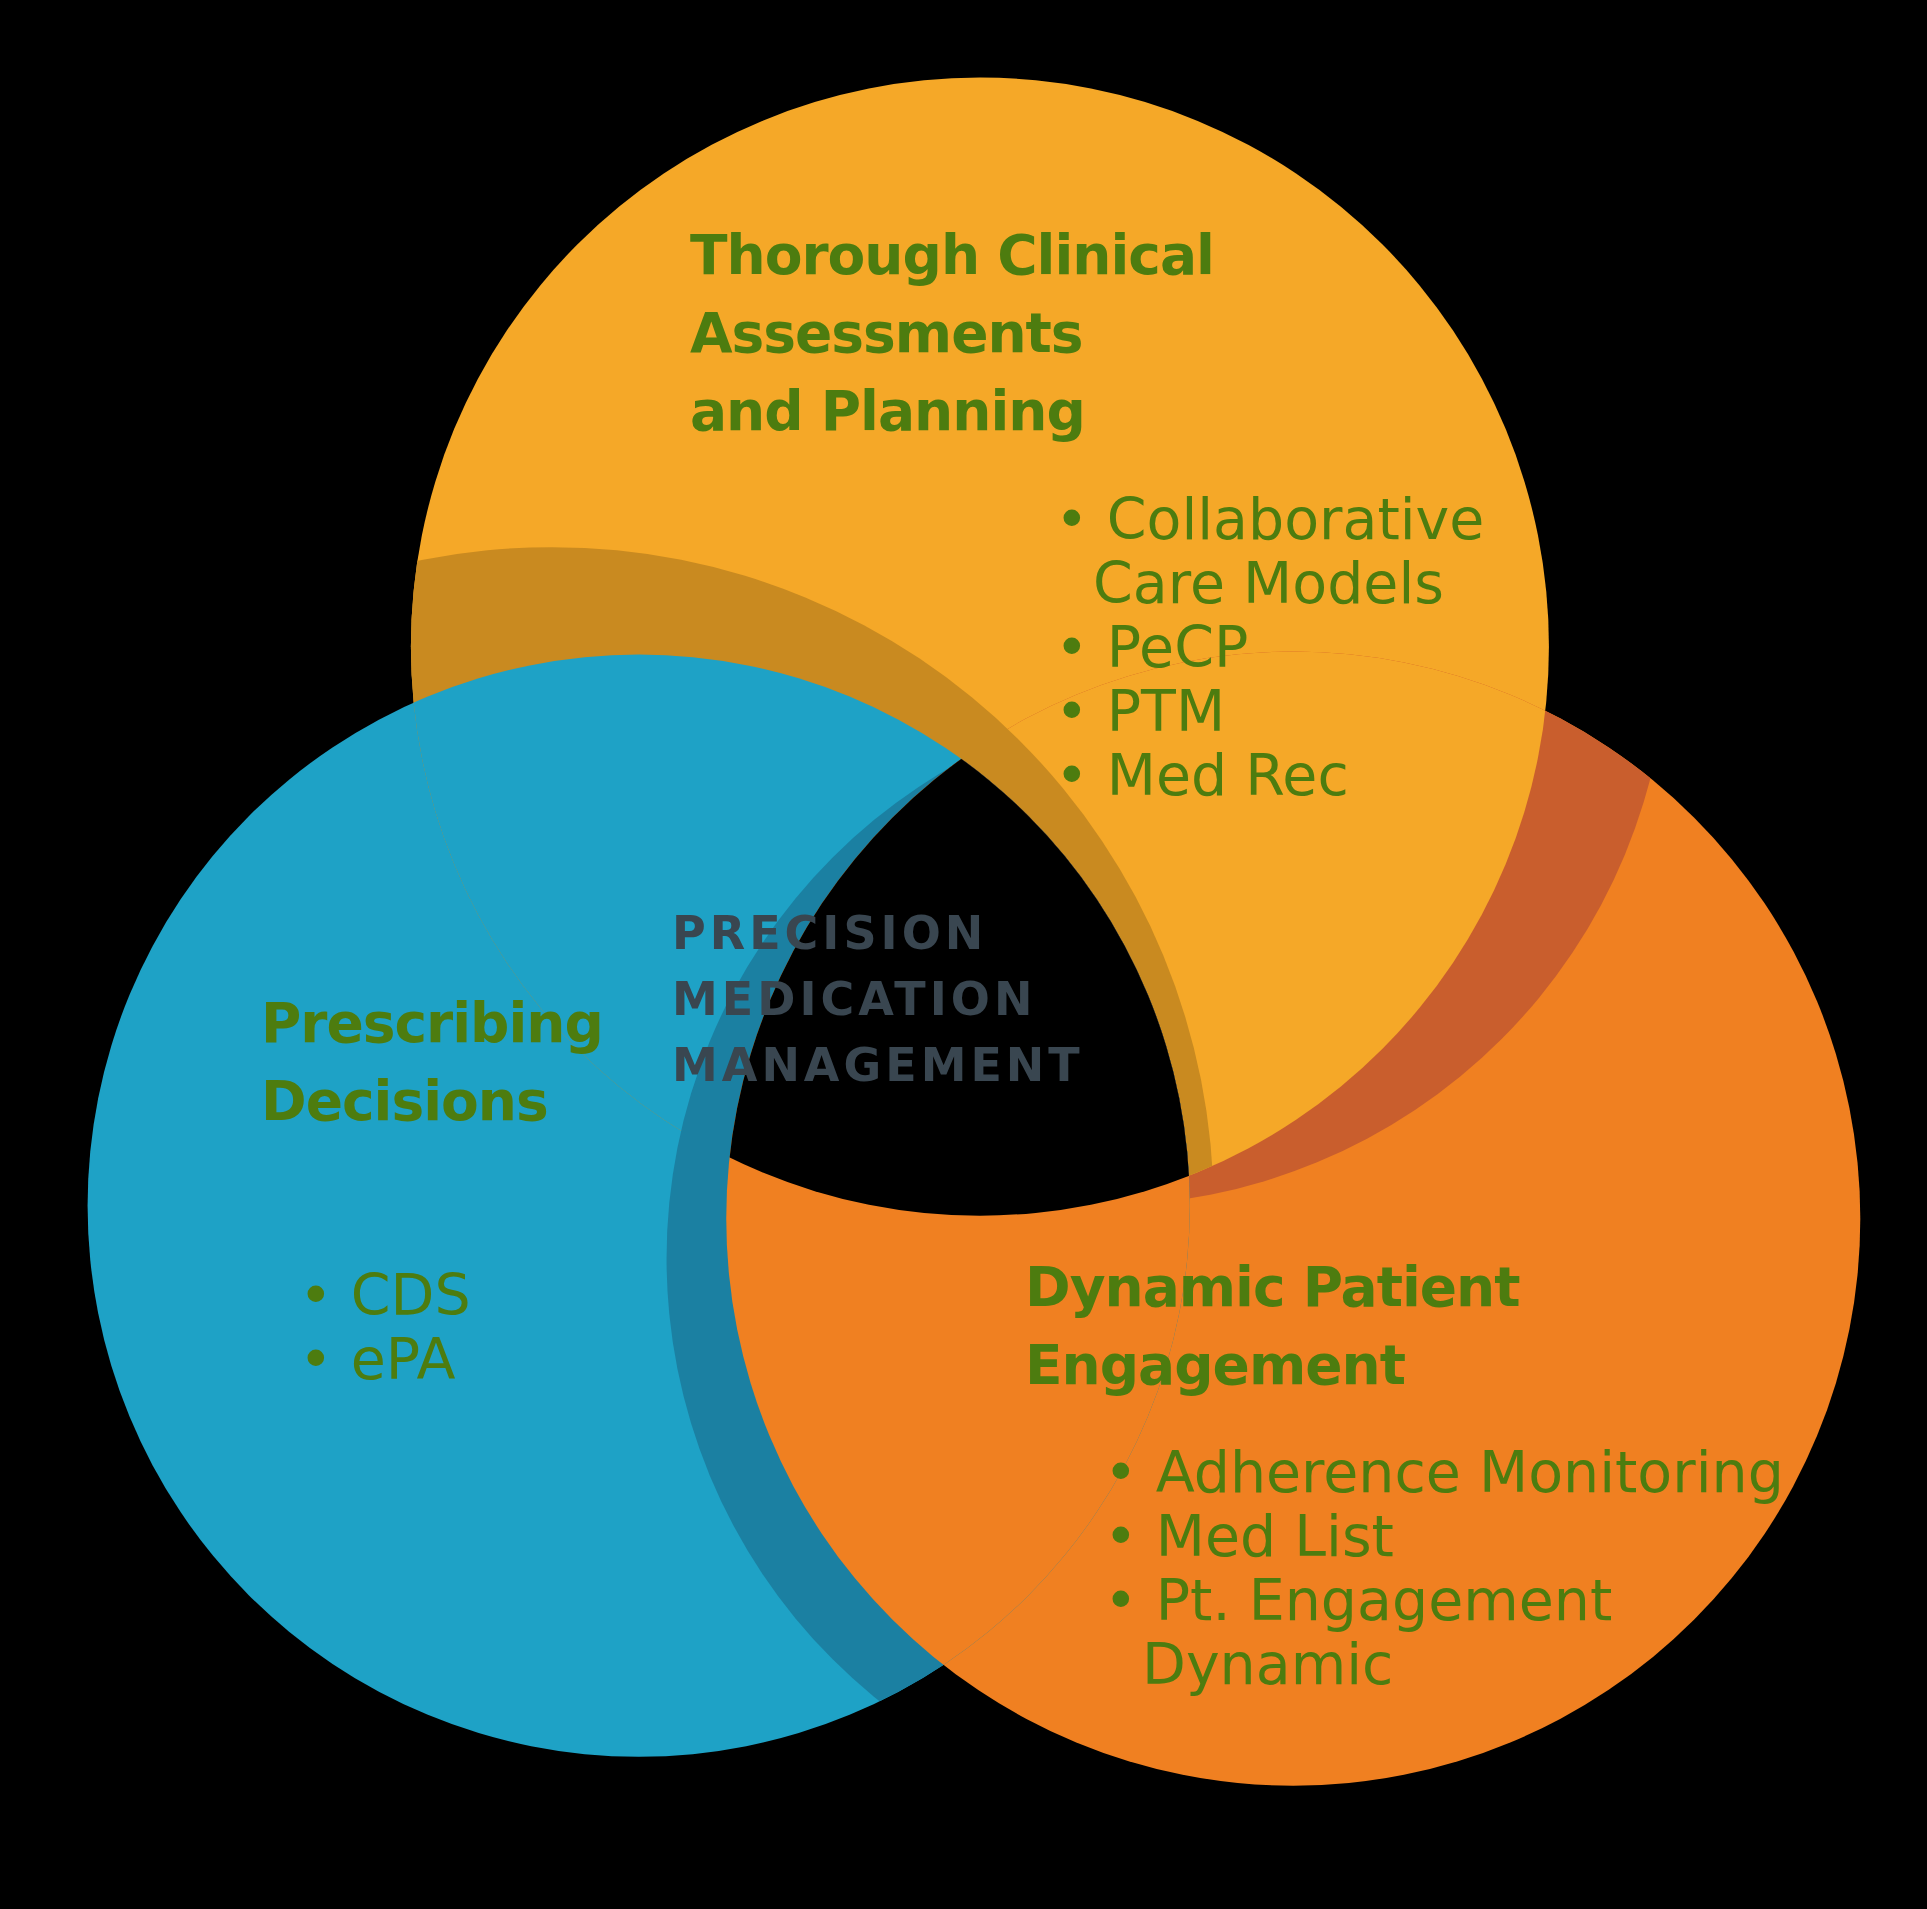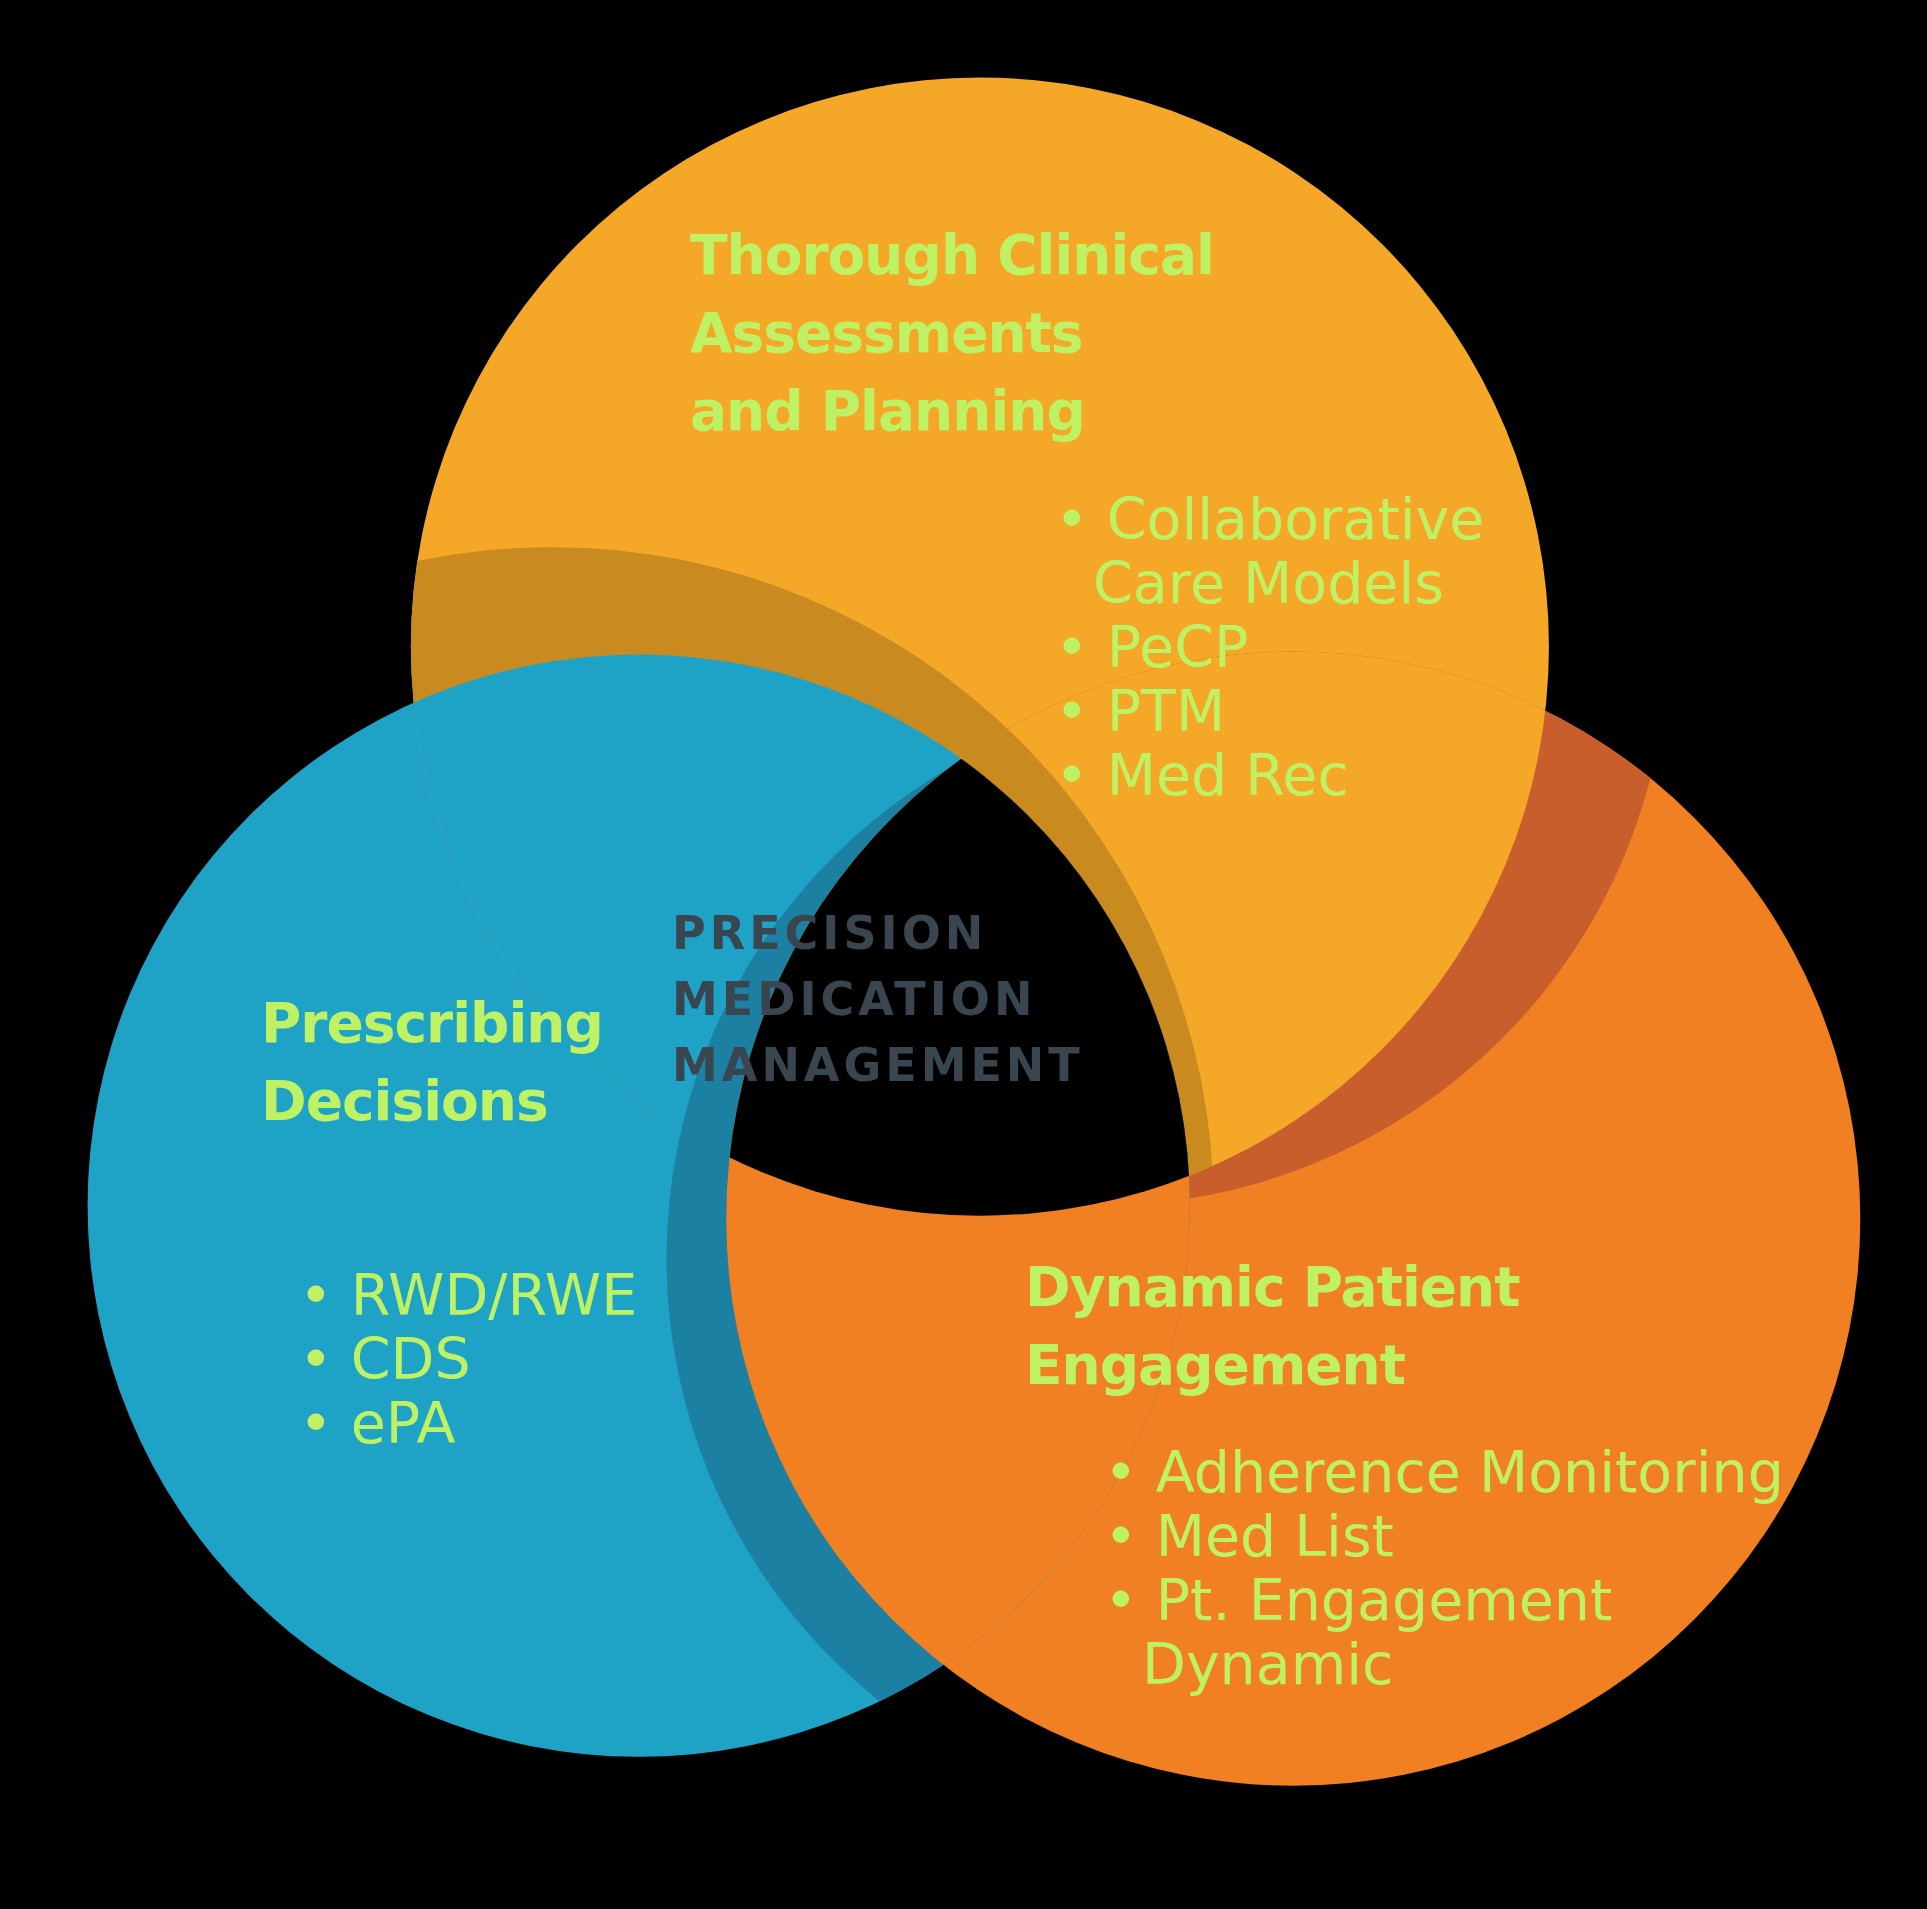--- a/index.html
+++ b/index.html
@@ -4,21 +4,21 @@
 <style>
   html,body{margin:0;padding:0;background:#000;}
   #stage{
     position:relative;
     width:1927px;height:1909px;
     background:#000;
     overflow:hidden;
     font-family:"DejaVu Sans","Liberation Sans",sans-serif;
   }
   #venn{position:absolute;left:0;top:0;width:100%;height:100%;}
-  .txt{position:absolute;color:#bef264;}
+  .txt{position:absolute;color:#4d7c0f;}
   .title{font-weight:bold;font-size:55px;line-height:78px;letter-spacing:-1px;}
   .title .line{white-space:nowrap;}
   .list{font-size:57px;line-height:64px;}
   .list .item{padding-left:38px;text-indent:-38px;white-space:nowrap;}
   .list .item .cont{padding-left:0;text-indent:0;}
   #center-label{
     font-weight:bold;font-size:46px;line-height:66px;letter-spacing:4px;
     width:617px;
   }
   #center-label .line{white-space:nowrap;}
@@ -90,21 +90,20 @@
       <div class="line">MEDICATION</div>
       <div class="line">MANAGEMENT</div>
     </div>
 
   <div class="txt title" style="left:261px;top:984px;">
       <div class="line">Prescribing</div>
       <div class="line">Decisions</div>
     </div>
 
   <div class="txt list" style="left:299px;top:1263px;width:418px;">
-      <div class="item">• RWD/RWE</div>
       <div class="item">• CDS</div>
       <div class="item">• ePA</div>
     </div>
 
   <div class="txt title" style="left:1025px;top:1248px;">
       <div class="line">Dynamic Patient</div>
       <div class="line">Engagement</div>
     </div>
 
   <div class="txt list" style="left:1077px;top:1440px;width:657px;margin-left:27px;">

